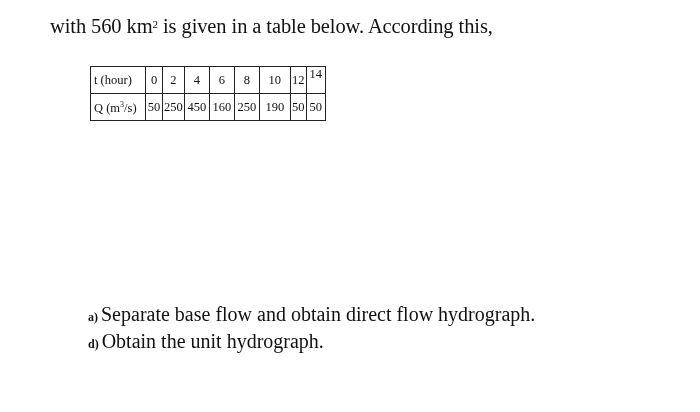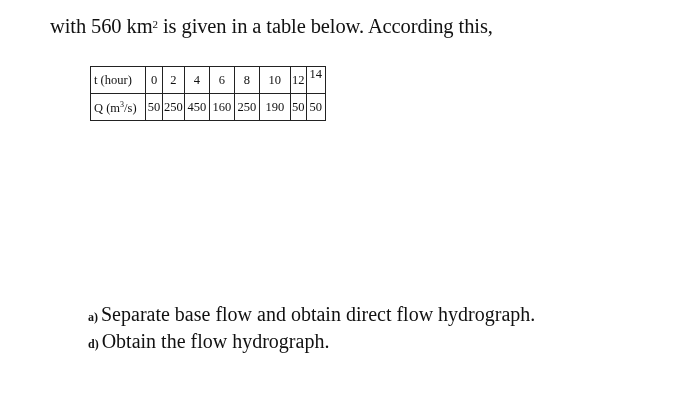--- a/index.html
+++ b/index.html
@@ -120,14 +120,14 @@
     <td>250</td>
     <td>190</td>
     <td>50</td>
     <td>50</td>
   </tr>
 </tbody>
   </table>
 
 <div class="parts">
   <span class="part"><span class="part-marker">a)</span><span>Separate base flow and obtain direct flow hydrograph.</span></span>
-  <span class="part"><span class="part-marker">d)</span><span>Obtain the flow hydrograph.</span></span>
+  <span class="part"><span class="part-marker">d)</span><span>Obtain the unit hydrograph.</span></span>
 </div>
 
 </body></html>

